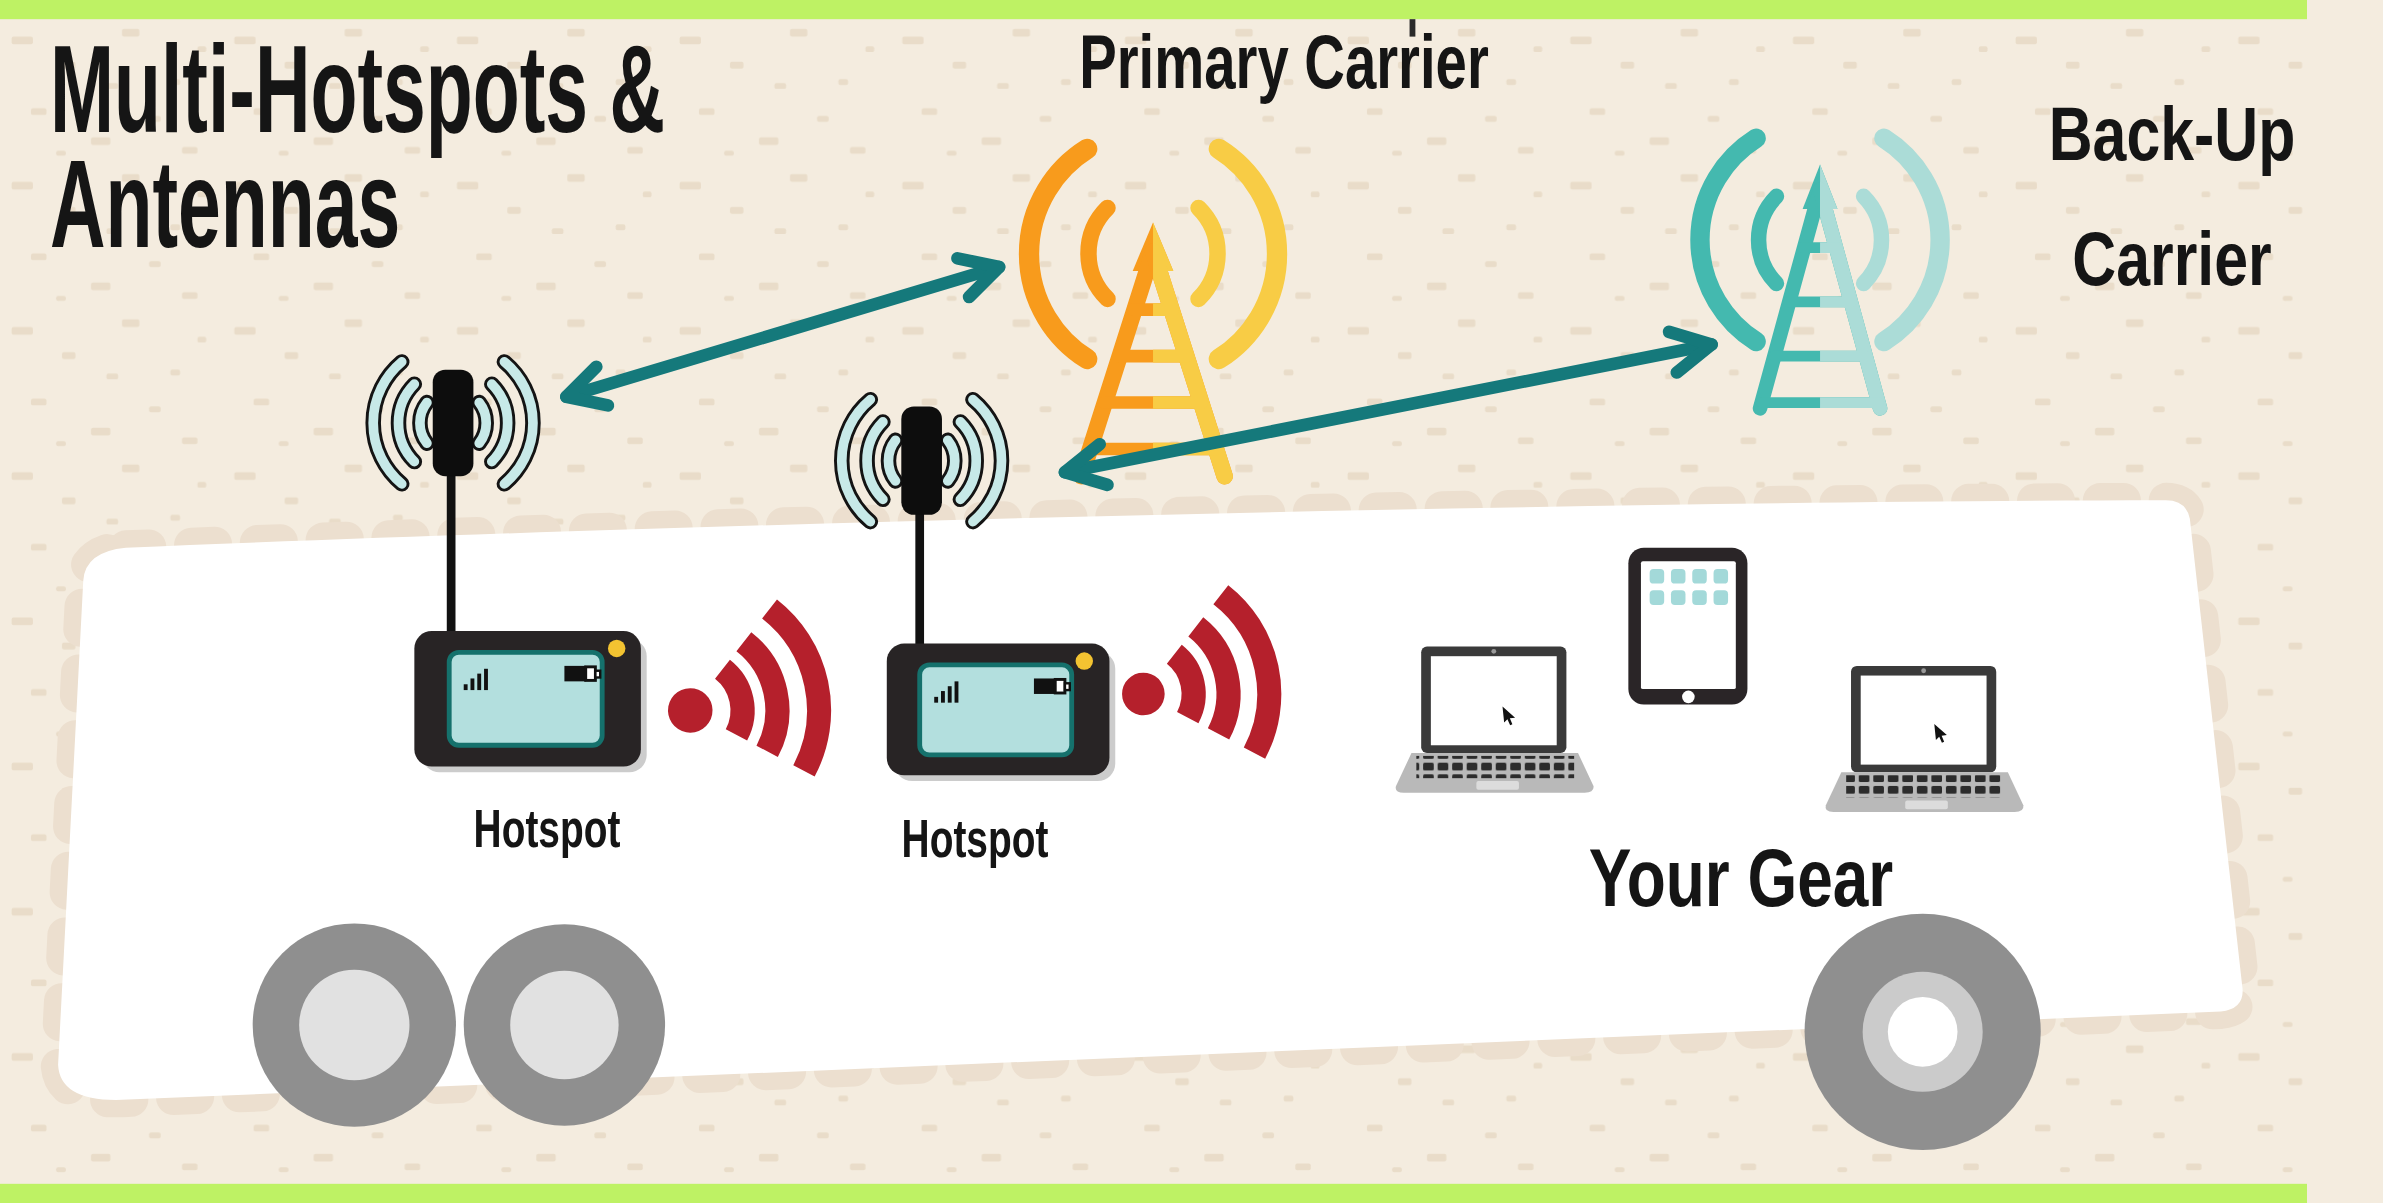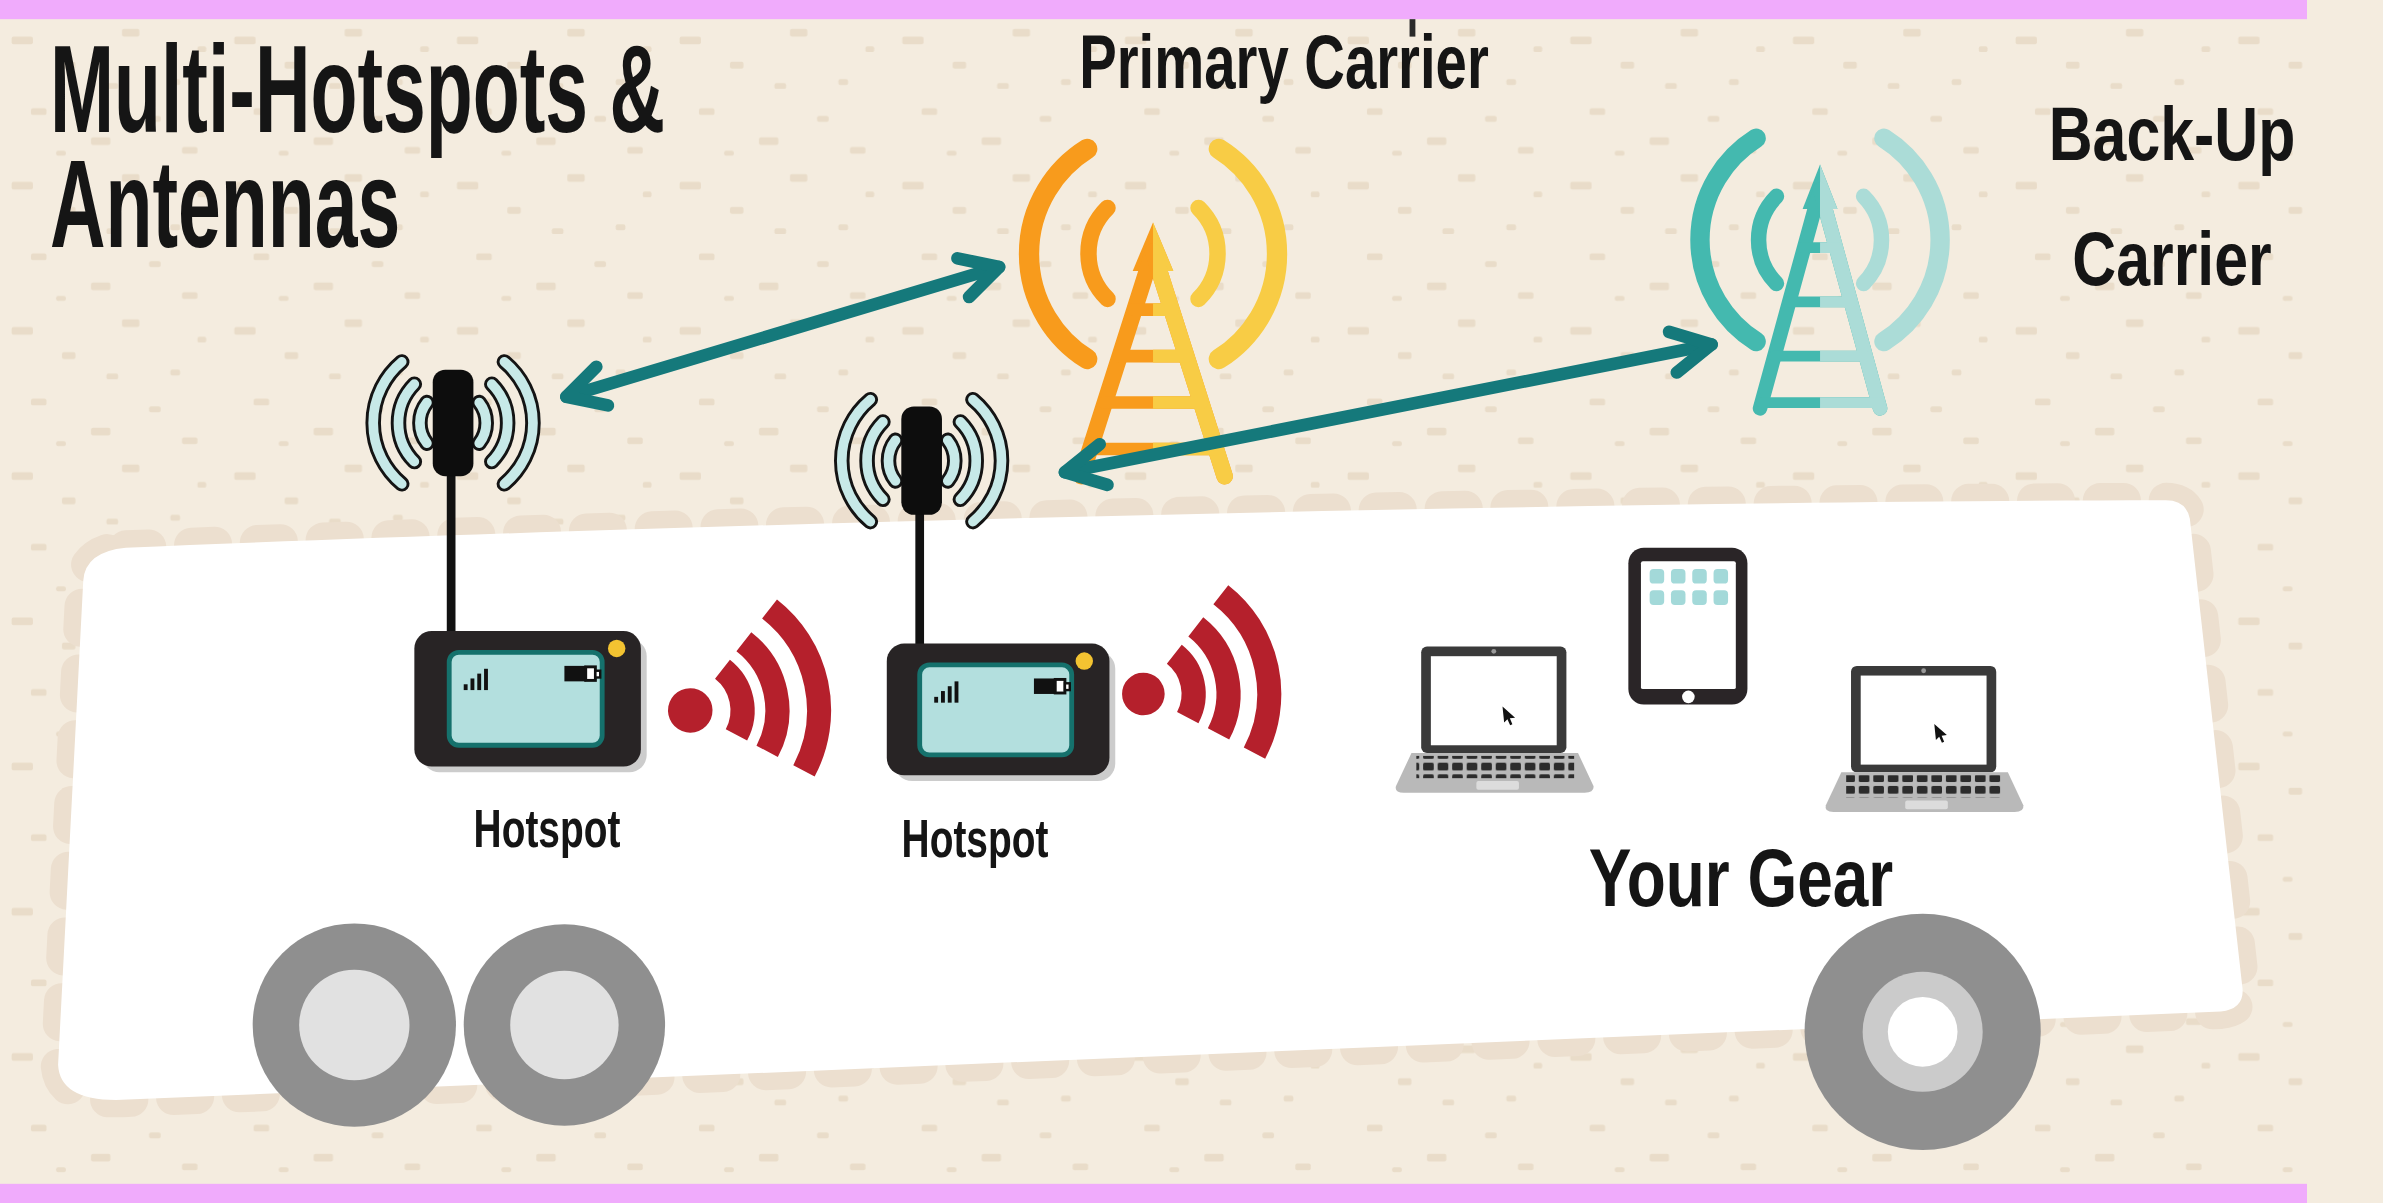--- a/index.html
+++ b/index.html
@@ -1,20 +1,20 @@
 <!DOCTYPE html>
 <html><head>
 <meta charset="utf-8">
 <style>
   html,body{margin:0;padding:0;background:#f4ecdf;}
   .stage{
     position:relative;
     width:2307px;height:1203px;
     overflow:hidden;
-    background:#f0abfc;
+    background:#bef264;
     font-family:"Liberation Sans",sans-serif;
   }
   .scene{position:absolute;left:0;top:0;width:100%;height:100%;}
   .label{
     position:absolute;
     font-weight:700;
     color:#151515;
     white-space:nowrap;
     line-height:1;
   }

